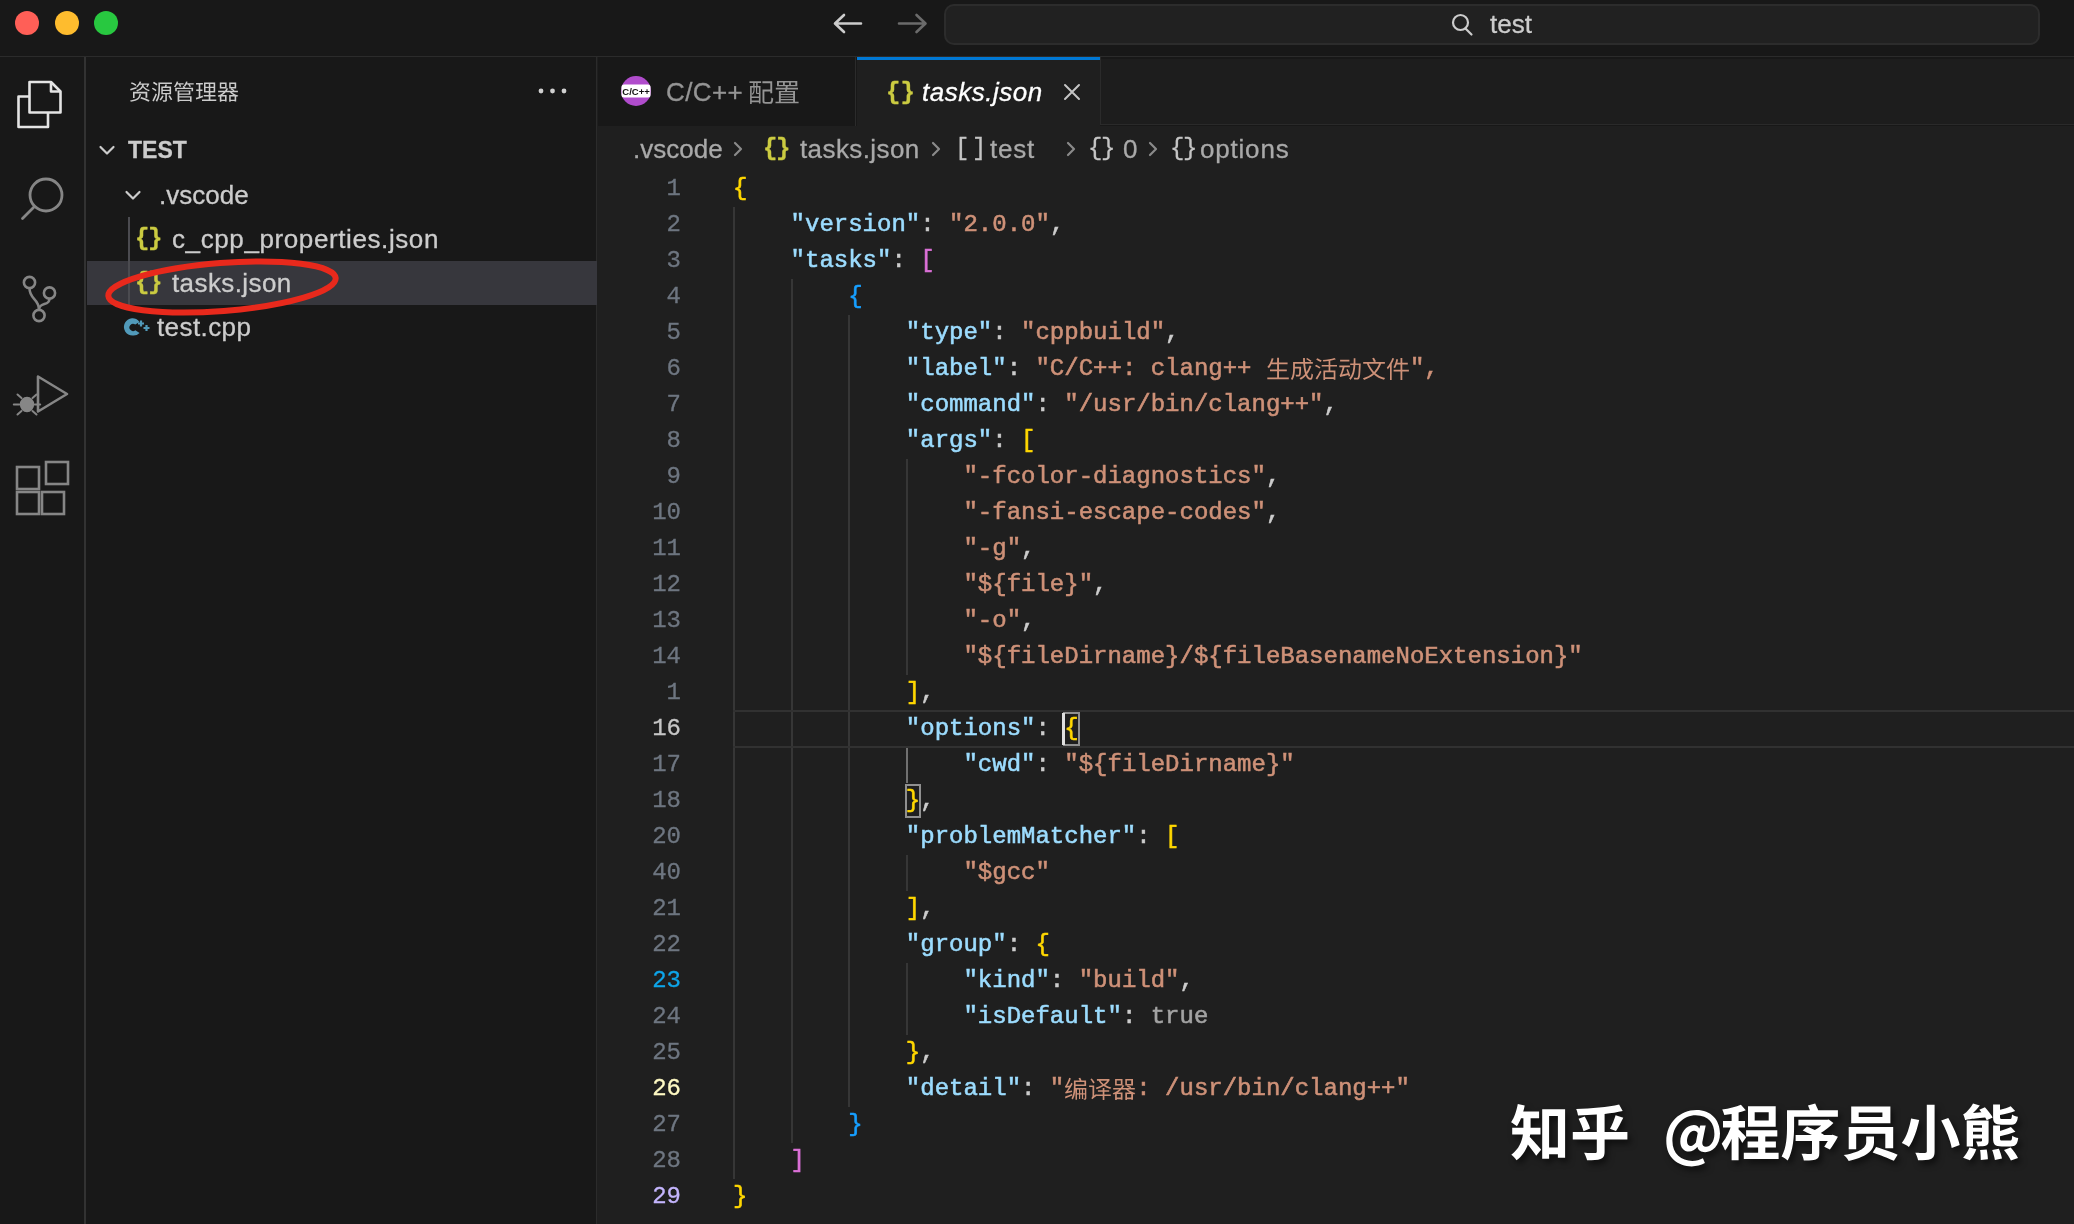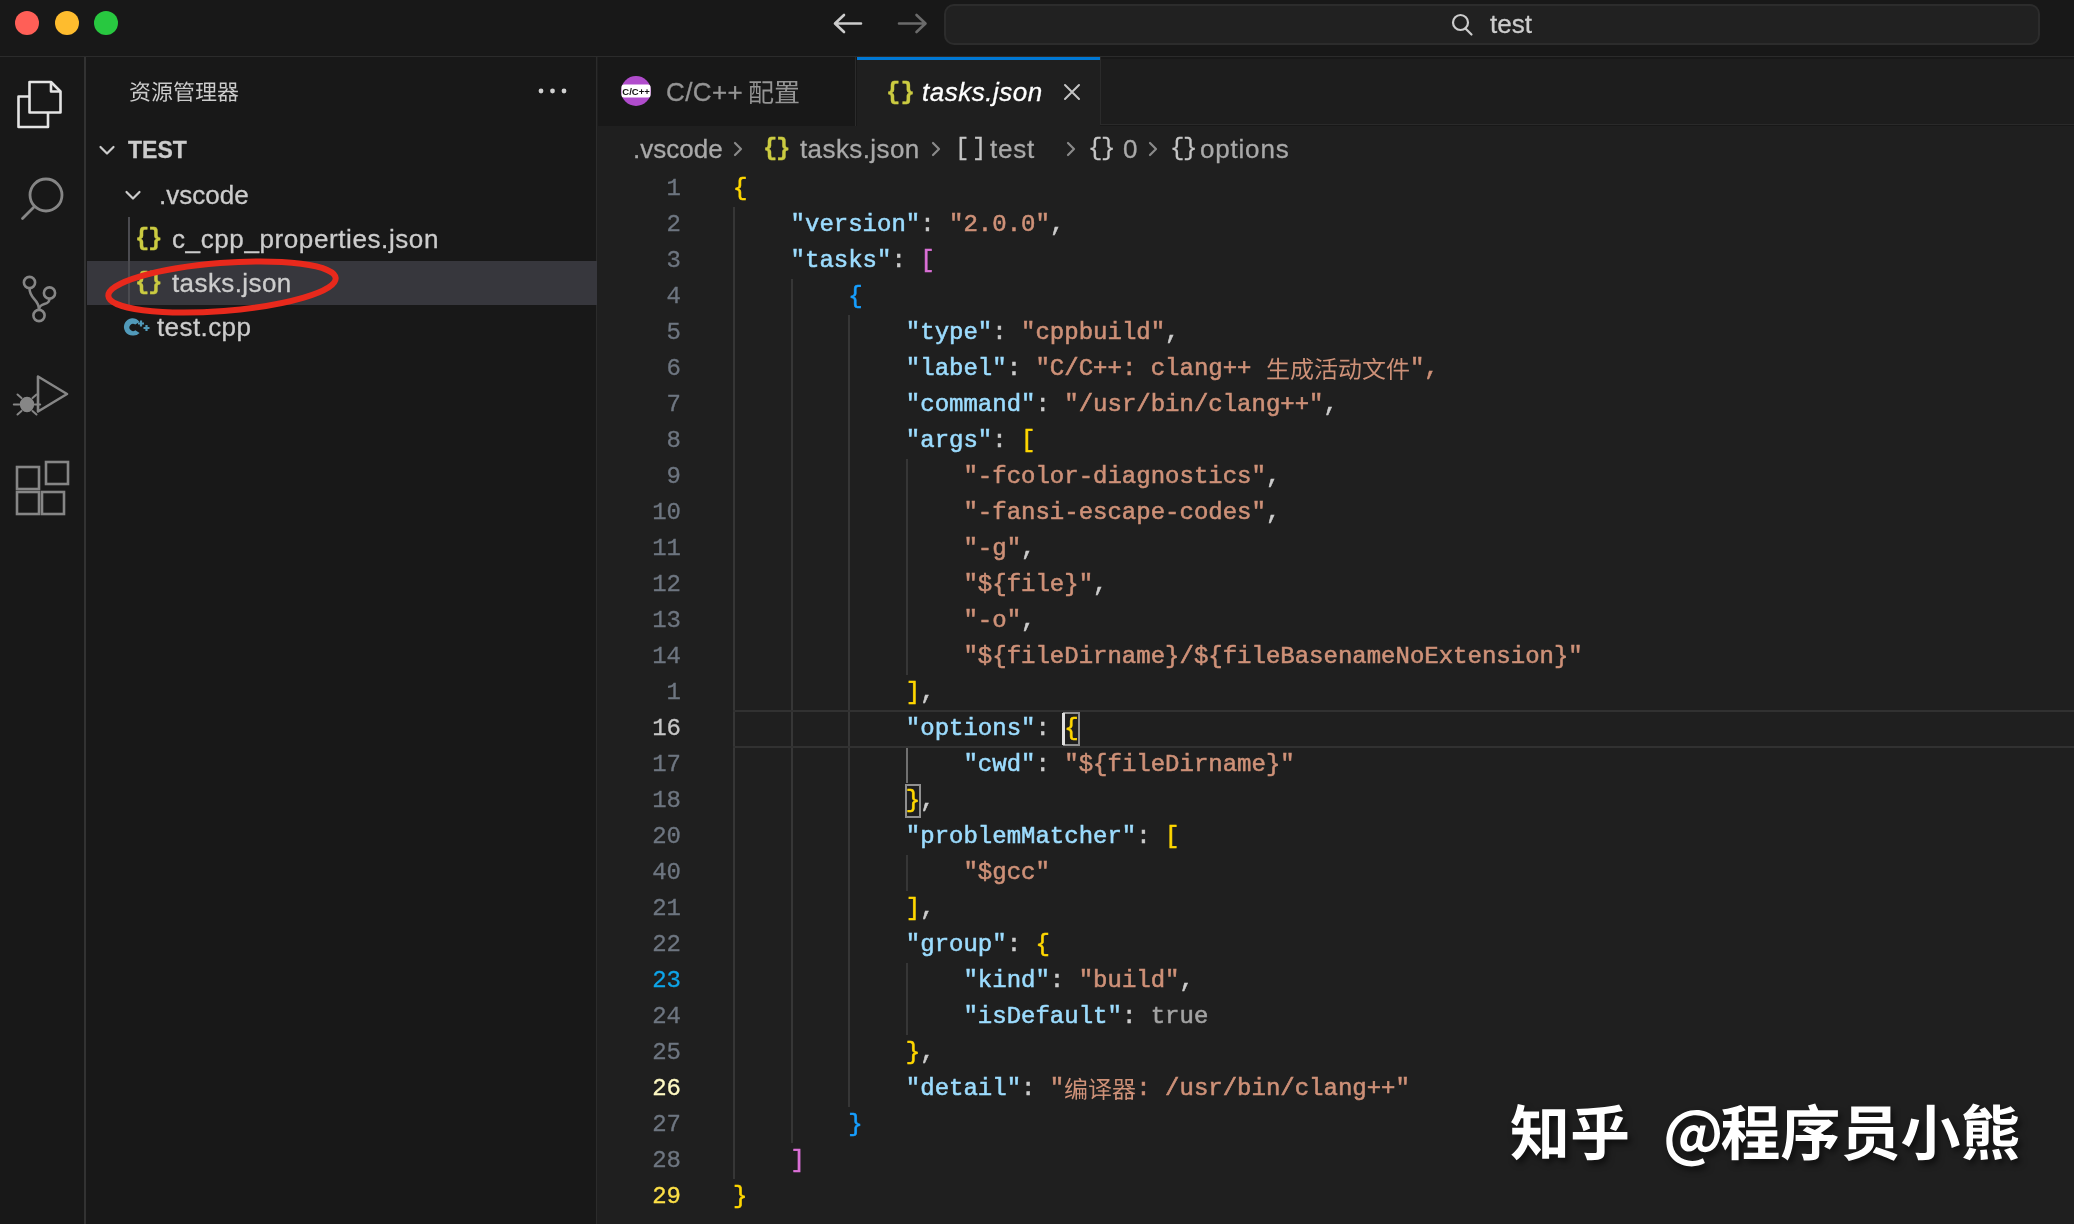--- a/index.html
+++ b/index.html
@@ -179,21 +179,21 @@
     <div style="height:36px;color:#6e7681">20</div>
     <div style="height:36px;color:#6e7681">40</div>
     <div style="height:36px;color:#6e7681">21</div>
     <div style="height:36px;color:#6e7681">22</div>
     <div style="height:36px;color:#0ea5e9">23</div>
     <div style="height:36px;color:#6e7681">24</div>
     <div style="height:36px;color:#6e7681">25</div>
     <div style="height:36px;color:#fef9c3">26</div>
     <div style="height:36px;color:#6e7681">27</div>
     <div style="height:36px;color:#6e7681">28</div>
-    <div style="height:36px;color:#fde047">29</div>
+    <div style="height:36px;color:#c4b5fd">29</div>
   </div>
 <pre class="abs" style="left:733.0px;top:171.0px"><div style="height:36px;white-space:pre"><span class="b1">{</span></div><div style="height:36px;white-space:pre">    <span class="k">"version"</span><span class="p">: </span><span class="s">"2.0.0"</span><span class="p">,</span></div><div style="height:36px;white-space:pre">    <span class="k">"tasks"</span><span class="p">: </span><span class="b2">[</span></div><div style="height:36px;white-space:pre">        <span class="b3">{</span></div><div style="height:36px;white-space:pre">            <span class="k">"type"</span><span class="p">: </span><span class="s">"cppbuild"</span><span class="p">,</span></div><div style="height:36px;white-space:pre">            <span class="k">"label"</span><span class="p">: </span><span class="s">"C/C++: clang++           ",</span></div><div style="height:36px;white-space:pre">            <span class="k">"command"</span><span class="p">: </span><span class="s">"/usr/bin/clang++"</span><span class="p">,</span></div><div style="height:36px;white-space:pre">            <span class="k">"args"</span><span class="p">: </span><span class="b1">[</span></div><div style="height:36px;white-space:pre">                <span class="s">"-fcolor-diagnostics"</span><span class="p">,</span></div><div style="height:36px;white-space:pre">                <span class="s">"-fansi-escape-codes"</span><span class="p">,</span></div><div style="height:36px;white-space:pre">                <span class="s">"-g"</span><span class="p">,</span></div><div style="height:36px;white-space:pre">                <span class="s">"${file}"</span><span class="p">,</span></div><div style="height:36px;white-space:pre">                <span class="s">"-o"</span><span class="p">,</span></div><div style="height:36px;white-space:pre">                <span class="s">"${fileDirname}/${fileBasenameNoExtension}"</span></div><div style="height:36px;white-space:pre">            <span class="b1">]</span><span class="p">,</span></div><div style="height:36px;white-space:pre">            <span class="k">"options"</span><span class="p">: </span><span class="b1">{</span></div><div style="height:36px;white-space:pre">                <span class="k">"cwd"</span><span class="p">: </span><span class="s">"${fileDirname}"</span></div><div style="height:36px;white-space:pre">            <span class="b1">}</span><span class="p">,</span></div><div style="height:36px;white-space:pre">            <span class="k">"problemMatcher"</span><span class="p">: </span><span class="b1">[</span></div><div style="height:36px;white-space:pre">                <span class="s">"$gcc"</span></div><div style="height:36px;white-space:pre">            <span class="b1">]</span><span class="p">,</span></div><div style="height:36px;white-space:pre">            <span class="k">"group"</span><span class="p">: </span><span class="b1">{</span></div><div style="height:36px;white-space:pre">                <span class="k">"kind"</span><span class="p">: </span><span class="s">"build"</span><span class="p">,</span></div><div style="height:36px;white-space:pre">                <span class="k">"isDefault"</span><span class="p">: </span><span class="kw">true</span></div><div style="height:36px;white-space:pre">            <span class="b1">}</span><span class="p">,</span></div><div style="height:36px;white-space:pre">            <span class="k">"detail"</span><span class="p">: </span><span class="s">"     : /usr/bin/clang++"</span></div><div style="height:36px;white-space:pre">        <span class="b3">}</span></div><div style="height:36px;white-space:pre">    <span class="b2">]</span></div><div style="height:36px;white-space:pre"><span class="b1">}</span></div></pre>
 <svg class="" style="position:absolute;left:1265.8px;top:354.3px;overflow:visible" width="144.0" height="30.0" viewBox="0 -24.0 144.0 30.0">
     <path fill="#ce9178" d="M5.7 -19.8C4.8 -16.3 3.3 -13.0 1.3 -10.9C1.8 -10.6 2.5 -10.1 2.9 -9.8C3.8 -10.9 4.7 -12.2 5.4 -13.8H11.1V-8.4H4.0V-6.7H11.1V-0.6H1.3V1.2H22.8V-0.6H13.0V-6.7H20.8V-8.4H13.0V-13.8H21.6V-15.5H13.0V-20.2H11.1V-15.5H6.2C6.7 -16.7 7.2 -18.0 7.6 -19.4Z M37.1 -20.1C37.1 -18.8 37.1 -17.4 37.2 -16.1H27.1V-9.3C27.1 -6.2 26.9 -2.1 24.9 0.9C25.3 1.1 26.1 1.7 26.4 2.1C28.6 -1.1 28.9 -5.9 28.9 -9.3V-9.5H33.3C33.2 -5.4 33.1 -3.8 32.8 -3.5C32.6 -3.2 32.4 -3.2 32.0 -3.2C31.6 -3.2 30.6 -3.2 29.5 -3.3C29.8 -2.9 30.0 -2.1 30.0 -1.6C31.2 -1.6 32.3 -1.6 32.9 -1.6C33.6 -1.7 34.0 -1.8 34.3 -2.3C34.8 -3.0 35.0 -5.0 35.1 -10.4C35.1 -10.6 35.1 -11.2 35.1 -11.2H28.9V-14.3H37.3C37.6 -10.4 38.2 -6.9 39.1 -4.1C37.5 -2.3 35.6 -0.8 33.5 0.3C33.9 0.7 34.5 1.4 34.8 1.8C36.7 0.7 38.3 -0.6 39.8 -2.2C40.9 0.3 42.3 1.8 44.2 1.8C46.0 1.8 46.7 0.6 47.0 -3.6C46.5 -3.7 45.9 -4.1 45.5 -4.5C45.3 -1.3 45.0 -0.1 44.3 -0.1C43.1 -0.1 42.0 -1.5 41.1 -3.8C42.9 -6.1 44.3 -8.9 45.4 -12.0L43.6 -12.5C42.8 -10.0 41.8 -7.8 40.5 -5.9C39.8 -8.3 39.4 -11.1 39.1 -14.3H46.8V-16.1H39.0C39.0 -17.4 38.9 -18.7 38.9 -20.1ZM40.1 -19.0C41.6 -18.2 43.5 -16.9 44.4 -16.1L45.5 -17.3C44.6 -18.1 42.7 -19.3 41.2 -20.1Z M50.2 -18.6C51.6 -17.8 53.7 -16.6 54.7 -15.9L55.7 -17.4C54.7 -18.0 52.7 -19.2 51.2 -19.8ZM49.0 -12.0C50.5 -11.2 52.5 -10.0 53.4 -9.4L54.5 -10.8C53.4 -11.5 51.4 -12.6 50.0 -13.3ZM49.6 0.4 51.1 1.6C52.5 -0.6 54.2 -3.6 55.5 -6.2L54.1 -7.3C52.8 -4.6 50.9 -1.5 49.6 0.4ZM55.7 -13.1V-11.4H62.6V-7.4H57.4V1.9H59.1V0.9H67.7V1.8H69.4V-7.4H64.3V-11.4H71.0V-13.1H64.3V-17.3C66.4 -17.7 68.4 -18.1 69.9 -18.7L68.5 -20.1C65.8 -19.1 61.0 -18.4 56.8 -17.9C57.0 -17.5 57.2 -16.8 57.3 -16.4C59.0 -16.6 60.8 -16.8 62.6 -17.0V-13.1ZM59.1 -0.8V-5.8H67.7V-0.8Z M74.1 -18.2V-16.6H83.4V-18.2ZM87.7 -19.8C87.7 -18.0 87.7 -16.3 87.6 -14.6H84.2V-12.9H87.5C87.2 -7.4 86.3 -2.4 83.0 0.6C83.5 0.9 84.1 1.5 84.4 1.9C87.9 -1.5 89.0 -6.9 89.3 -12.9H92.9C92.6 -4.4 92.3 -1.2 91.7 -0.5C91.4 -0.2 91.2 -0.1 90.7 -0.1C90.2 -0.1 88.9 -0.1 87.6 -0.2C87.9 0.3 88.1 1.0 88.2 1.5C89.4 1.6 90.7 1.6 91.5 1.6C92.3 1.5 92.7 1.3 93.2 0.6C94.1 -0.4 94.3 -3.8 94.7 -13.7C94.7 -14.0 94.7 -14.6 94.7 -14.6H89.4C89.4 -16.3 89.4 -18.0 89.4 -19.8ZM74.1 -1.1 74.2 -1.1V-1.0C74.7 -1.4 75.6 -1.6 82.2 -3.1L82.7 -1.5L84.3 -2.1C83.8 -3.7 82.8 -6.6 81.8 -8.8L80.4 -8.4C80.8 -7.2 81.3 -5.9 81.7 -4.7L76.0 -3.5C77.0 -5.6 77.9 -8.3 78.5 -10.8H83.9V-12.5H73.3V-10.8H76.6C76.0 -8.0 75.0 -5.2 74.7 -4.4C74.3 -3.5 73.9 -2.8 73.6 -2.7C73.8 -2.3 74.0 -1.4 74.1 -1.1Z M106.2 -19.8C106.9 -18.6 107.6 -17.0 107.9 -16.0L109.9 -16.6C109.6 -17.6 108.7 -19.2 108.0 -20.3ZM97.2 -15.9V-14.2H100.9C102.4 -10.5 104.3 -7.4 106.7 -4.8C104.1 -2.6 100.8 -1.0 96.9 0.2C97.2 0.6 97.8 1.4 98.0 1.9C102.0 0.6 105.3 -1.2 108.0 -3.5C110.8 -1.1 114.0 0.7 118.0 1.8C118.3 1.2 118.8 0.5 119.2 0.1C115.4 -0.9 112.1 -2.6 109.4 -4.8C111.9 -7.3 113.7 -10.4 115.1 -14.2H118.9V-15.9ZM108.1 -6.1C105.8 -8.4 104.1 -11.1 102.8 -14.2H113.1C111.9 -10.9 110.2 -8.3 108.1 -6.1Z M127.6 -8.2V-6.4H134.5V1.9H136.3V-6.4H142.9V-8.2H136.3V-13.5H141.8V-15.2H136.3V-19.9H134.5V-15.2H131.3C131.6 -16.3 131.9 -17.5 132.1 -18.6L130.4 -19.0C129.8 -15.8 128.8 -12.7 127.4 -10.7C127.8 -10.5 128.6 -10.1 129.0 -9.8C129.6 -10.8 130.2 -12.1 130.7 -13.5H134.5V-8.2ZM126.4 -20.1C125.1 -16.4 123.0 -12.8 120.8 -10.5C121.1 -10.1 121.6 -9.1 121.8 -8.7C122.6 -9.5 123.3 -10.5 124.0 -11.5V1.9H125.7V-14.3C126.6 -16.0 127.5 -17.8 128.1 -19.6Z"></path>
   </svg>
 <svg class="" style="position:absolute;left:1064.2px;top:1074.3px;overflow:visible" width="72.0" height="30.0" viewBox="0 -24.0 72.0 30.0">
     <path fill="#ce9178" d="M1.0 -1.3 1.4 0.4C3.4 -0.4 5.9 -1.5 8.3 -2.5L8.0 -3.9C5.4 -2.9 2.7 -1.9 1.0 -1.3ZM1.5 -10.2C1.8 -10.3 2.4 -10.4 4.9 -10.8C4.0 -9.3 3.2 -8.0 2.8 -7.6C2.1 -6.7 1.6 -6.0 1.1 -6.0C1.3 -5.5 1.5 -4.7 1.6 -4.4C2.1 -4.7 2.8 -4.9 8.1 -6.1C8.1 -6.5 8.0 -7.2 8.0 -7.6L4.0 -6.8C5.7 -9.0 7.4 -11.7 8.7 -14.3L7.3 -15.2C6.9 -14.2 6.4 -13.3 5.9 -12.4L3.2 -12.1C4.6 -14.2 5.9 -16.9 6.9 -19.6L5.2 -20.2C4.3 -17.3 2.7 -14.1 2.2 -13.3C1.7 -12.5 1.3 -11.9 0.9 -11.8C1.1 -11.4 1.4 -10.5 1.5 -10.2ZM15.0 -8.4V-4.8H13.0V-8.4ZM16.2 -8.4H17.9V-4.8H16.2ZM11.5 -9.9V1.7H13.0V-3.4H15.0V1.1H16.2V-3.4H17.9V1.1H19.1V-3.4H20.9V0.2C20.9 0.3 20.8 0.4 20.7 0.4C20.5 0.4 20.1 0.4 19.5 0.4C19.7 0.8 19.9 1.3 19.9 1.8C20.8 1.8 21.4 1.7 21.8 1.5C22.2 1.2 22.3 0.8 22.3 0.2V-9.9L20.9 -9.9ZM19.1 -8.4H20.9V-4.8H19.1ZM14.5 -19.8C14.9 -19.2 15.3 -18.3 15.6 -17.6H9.9V-12.4C9.9 -8.7 9.7 -3.3 7.5 0.5C7.9 0.7 8.6 1.2 8.9 1.5C11.2 -2.4 11.6 -8.0 11.6 -12.0H22.1V-17.6H17.5C17.2 -18.4 16.7 -19.5 16.2 -20.3ZM11.6 -16.0H20.4V-13.5H11.6Z M26.4 -18.7C27.5 -17.4 28.7 -15.7 29.2 -14.5L30.7 -15.6C30.1 -16.7 28.8 -18.4 27.8 -19.6ZM38.7 -9.9V-7.8H33.9V-6.2H38.7V-3.6H32.6V-2.9L32.2 -3.9L30.2 -2.4V-12.6H25.1V-10.9H28.5V-2.3C28.5 -1.2 27.7 -0.3 27.3 0.0C27.6 0.3 28.1 1.0 28.3 1.3C28.7 0.9 29.2 0.4 32.6 -2.2V-2.0H38.7V2.0H40.4V-2.0H46.8V-3.6H40.4V-6.2H45.2V-7.8H40.4V-9.9ZM43.2 -17.3C42.3 -16.0 41.1 -14.8 39.7 -13.8C38.4 -14.8 37.2 -16.0 36.4 -17.3ZM32.9 -18.9V-17.3H34.6C35.5 -15.6 36.8 -14.2 38.3 -12.9C36.2 -11.8 33.9 -10.9 31.7 -10.3C32.0 -10.0 32.4 -9.3 32.6 -8.8C35.1 -9.5 37.5 -10.5 39.7 -11.9C41.6 -10.6 43.8 -9.6 46.2 -9.0C46.5 -9.5 46.9 -10.2 47.3 -10.6C45.1 -11.0 43.0 -11.8 41.2 -12.9C43.1 -14.4 44.8 -16.2 45.9 -18.3L44.7 -19.0L44.4 -18.9Z M52.7 -17.5H56.8V-14.1H52.7ZM62.9 -17.5H67.2V-14.1H62.9ZM62.7 -11.6C63.7 -11.2 64.9 -10.6 65.8 -10.1H58.8C59.4 -10.8 59.9 -11.6 60.3 -12.4L58.5 -12.8V-19.1H51.1V-12.6H58.3C58.0 -11.7 57.4 -10.9 56.7 -10.1H49.2V-8.5H55.2C53.5 -7.0 51.4 -5.7 48.7 -4.8C49.1 -4.4 49.5 -3.8 49.7 -3.4L51.1 -4.0V1.9H52.8V1.2H56.8V1.8H58.5V-5.5H53.9C55.3 -6.4 56.5 -7.4 57.5 -8.5H62.0C63.0 -7.4 64.3 -6.3 65.7 -5.5H61.3V1.9H63.0V1.2H67.2V1.8H69.0V-3.9L70.2 -3.6C70.4 -4.0 70.9 -4.7 71.3 -5.0C68.7 -5.6 66.0 -6.9 64.2 -8.5H70.8V-10.1H66.6L67.2 -10.8C66.4 -11.4 64.9 -12.1 63.7 -12.6ZM61.3 -19.1V-12.6H69.0V-19.1ZM52.8 -0.4V-3.9H56.8V-0.4ZM63.0 -0.4V-3.9H67.2V-0.4Z"></path>
   </svg>
 <svg class="abs" style="left:1510px;top:1095px;overflow:visible;filter:drop-shadow(3px 4px 3px rgba(0,0,0,0.55))" width="510" height="75" viewBox="0 -60 510 75">
     <path fill="#ffffff" d="M32.2 -45.8V3.7H39.1V-0.7H47.9V2.8H55.1V-45.8ZM39.1 -7.5V-39.1H47.9V-7.5ZM7.8 -50.9C6.6 -44.1 4.3 -37.1 1.1 -32.8C2.7 -31.9 5.6 -29.9 6.9 -28.7C8.4 -30.9 9.8 -33.7 11.0 -36.7H13.4V-28.7V-27.2H2.2V-20.4H12.9C11.9 -13.4 9.1 -5.9 1.3 -0.2C2.8 0.8 5.5 3.7 6.5 5.2C12.3 1.0 15.8 -4.7 17.9 -10.6C20.8 -6.9 24.3 -2.3 26.2 0.8L31.1 -5.3C29.5 -7.3 22.8 -14.9 19.7 -17.9L20.2 -20.4H30.5V-27.2H20.6V-28.6V-36.7H29.1V-43.4H13.2C13.8 -45.4 14.3 -47.5 14.7 -49.6Z M68.6 -36.2C70.6 -32.2 72.8 -27.1 73.5 -23.8L80.1 -26.4C79.3 -29.7 76.9 -34.7 74.7 -38.5ZM105.6 -39.8C104.4 -35.6 102.1 -29.9 100.0 -26.3L106.0 -24.1C108.2 -27.4 110.9 -32.5 113.3 -37.3ZM62.8 -23.0V-15.6H86.8V-3.6C86.8 -2.3 86.2 -2.0 84.8 -1.9C83.5 -1.9 78.5 -1.9 74.1 -2.2C75.3 -0.1 76.6 3.2 77.1 5.3C83.2 5.3 87.6 5.2 90.5 4.0C93.5 2.9 94.6 0.9 94.6 -3.5V-15.6H117.4V-23.0H94.6V-41.1C101.2 -41.8 107.4 -42.8 112.7 -44.0L109.1 -50.6C98.2 -48.1 81.2 -46.5 66.2 -46.0C67.0 -44.2 67.8 -41.4 68.0 -39.5C74.0 -39.6 80.4 -39.9 86.8 -40.4V-23.0Z M181.7 11.4C186.5 11.4 190.8 10.4 194.9 8.1L192.9 3.2C190.0 4.7 186.1 5.9 182.3 5.9C171.5 5.9 162.4 -0.8 162.4 -14.2C162.4 -29.6 173.9 -39.7 185.7 -39.7C198.8 -39.7 204.4 -31.2 204.4 -21.1C204.4 -13.3 200.1 -8.3 196.0 -8.3C192.7 -8.3 191.6 -10.4 192.7 -14.8L195.7 -29.4H190.3L189.3 -26.6H189.2C188.0 -28.9 186.2 -29.9 183.9 -29.9C176.0 -29.9 170.3 -21.5 170.3 -13.5C170.3 -7.3 173.9 -3.4 179.0 -3.4C181.9 -3.4 185.3 -5.3 187.3 -8.0H187.5C188.1 -4.6 191.2 -2.8 195.1 -2.8C202.0 -2.8 210.0 -9.1 210.0 -21.4C210.0 -35.3 200.9 -45.1 186.4 -45.1C170.2 -45.1 156.3 -32.8 156.3 -13.9C156.3 3.1 168.1 11.4 181.7 11.4ZM181.0 -9.0C178.6 -9.0 177.0 -10.6 177.0 -14.0C177.0 -18.4 179.8 -24.2 184.1 -24.2C185.7 -24.2 186.8 -23.5 187.7 -22.0L185.9 -12.4C184.0 -10.0 182.5 -9.0 181.0 -9.0Z M244.7 -42.7H258.7V-34.4H244.7ZM238.0 -48.7V-28.3H265.7V-48.7ZM237.6 -13.6V-7.5H248.1V-2.2H233.8V4.1H268.6V-2.2H255.3V-7.5H265.9V-13.6H255.3V-18.5H267.3V-24.7H236.1V-18.5H248.1V-13.6ZM230.9 -50.3C226.3 -48.3 218.9 -46.5 212.2 -45.4C213.0 -43.9 213.9 -41.5 214.3 -39.9C216.6 -40.2 219.1 -40.6 221.6 -41.0V-34.1H213.0V-27.4H220.6C218.5 -21.6 215.1 -15.1 211.7 -11.2C212.8 -9.4 214.4 -6.4 215.1 -4.4C217.4 -7.4 219.7 -11.6 221.6 -16.3V5.3H228.6V-18.2C230.0 -16.0 231.4 -13.6 232.2 -12.1L236.3 -17.8C235.2 -19.1 230.2 -24.3 228.6 -25.6V-27.4H235.0V-34.1H228.6V-42.6C231.1 -43.2 233.6 -44.0 235.8 -44.8Z M292.7 -24.4C295.5 -23.1 298.9 -21.5 301.9 -19.9H285.6V-13.9H302.0V-2.1C302.0 -1.3 301.7 -1.1 300.5 -1.1C299.4 -1.0 295.0 -1.1 291.5 -1.2C292.5 0.7 293.5 3.4 293.8 5.4C299.1 5.4 302.9 5.5 305.7 4.4C308.5 3.5 309.3 1.7 309.3 -1.9V-13.9H317.8C316.6 -11.8 315.3 -9.7 314.2 -8.2L319.9 -5.5C322.5 -8.8 325.5 -13.8 327.9 -18.2L322.8 -20.3L321.6 -19.9H313.3L313.8 -20.4L310.8 -22.0C315.5 -24.9 319.9 -28.6 323.4 -32.1L318.8 -35.6L317.2 -35.3H288.4V-29.6H311.2C309.3 -27.9 307.1 -26.2 304.9 -25.0C302.2 -26.2 299.4 -27.4 297.0 -28.4ZM298.0 -49.6 299.9 -44.8H277.0V-28.4C277.0 -19.6 276.7 -7.0 271.6 1.6C273.3 2.4 276.4 4.4 277.7 5.6C283.2 -3.8 284.1 -18.6 284.1 -28.4V-38.2H327.9V-44.8H308.2C307.4 -46.8 306.2 -49.4 305.2 -51.5Z M348.7 -42.5H372.4V-37.9H348.7ZM341.2 -48.5V-31.7H380.4V-48.5ZM356.2 -18.5V-13.3C356.2 -9.3 354.4 -3.7 333.7 0.1C335.5 1.6 337.8 4.3 338.7 5.9C360.4 1.0 364.0 -6.7 364.0 -13.1V-18.5ZM362.7 -2.6C369.5 -0.3 379.2 3.4 383.9 5.8L387.6 -0.3C382.5 -2.6 372.6 -6.0 366.1 -8.0ZM338.7 -27.9V-5.8H346.2V-21.2H375.3V-6.7H383.2V-27.9Z M416.8 -50.2V-3.7C416.8 -2.5 416.3 -2.0 415.0 -2.0C413.7 -2.0 409.2 -2.0 405.3 -2.2C406.4 -0.2 407.7 3.2 408.1 5.3C414.0 5.3 418.1 5.1 420.9 4.0C423.6 2.8 424.6 0.8 424.6 -3.7V-50.2ZM431.2 -34.4C436.0 -25.6 440.5 -14.2 441.7 -6.9L449.7 -10.0C448.1 -17.6 443.2 -28.5 438.3 -37.0ZM401.1 -36.4C399.8 -28.5 396.7 -18.0 391.8 -11.9C393.8 -11.0 397.1 -9.4 398.9 -8.1C403.9 -14.8 407.2 -26.0 409.2 -35.0Z M470.1 -5.0C470.6 -1.7 470.8 2.5 470.8 5.1L477.9 4.3C477.9 1.7 477.3 -2.5 476.7 -5.6ZM482.2 -4.9C483.3 -1.7 484.5 2.5 484.9 5.0L492.0 3.5C491.5 0.8 490.2 -3.2 488.9 -6.2ZM494.0 -5.1C496.8 -1.8 499.8 2.6 500.9 5.5L508.0 3.0C506.7 -0.1 503.5 -4.3 500.7 -7.4ZM459.4 -7.4C458.1 -3.7 455.5 0.4 453.1 2.7L459.9 5.3C462.5 2.5 465.0 -1.8 466.3 -5.8ZM455.2 -34.8C456.8 -35.5 459.3 -35.9 475.2 -37.5C475.8 -36.5 476.4 -35.5 476.7 -34.7L482.7 -37.6C481.2 -40.5 477.8 -44.8 474.9 -47.8L469.3 -45.2L471.4 -42.7L463.0 -42.1C465.4 -44.3 467.8 -47.0 469.8 -49.6L463.0 -51.5C460.9 -47.6 457.4 -43.7 456.3 -42.7C455.2 -41.6 454.2 -40.9 453.2 -40.7C453.9 -39.1 454.9 -36.0 455.2 -34.8ZM472.0 -29.8V-27.3H463.0V-29.8ZM456.7 -34.6V-8.5H463.0V-16.6H472.0V-14.5C472.0 -13.8 471.8 -13.6 471.1 -13.6C470.4 -13.6 468.1 -13.5 466.1 -13.6C466.8 -12.1 467.5 -10.1 467.8 -8.5C471.5 -8.5 474.3 -8.6 476.2 -9.4C478.1 -10.2 478.6 -11.5 478.6 -14.4V-34.6ZM463.0 -23.2H472.0V-20.6H463.0ZM483.1 -50.6V-37.9C483.1 -32.0 484.8 -30.2 491.8 -30.2C493.2 -30.2 498.7 -30.2 500.2 -30.2C505.3 -30.2 507.1 -31.9 507.9 -38.3C506.1 -38.6 503.4 -39.5 502.0 -40.6C501.7 -36.5 501.3 -35.9 499.5 -35.9C498.3 -35.9 493.7 -35.9 492.7 -35.9C490.4 -35.9 490.0 -36.1 490.0 -37.9V-39.9C495.1 -40.9 500.8 -42.4 505.2 -44.1L500.7 -48.8C498.0 -47.5 494.1 -46.2 490.0 -45.2V-50.6ZM483.1 -29.6V-16.4C483.1 -10.4 484.8 -8.6 491.8 -8.6C493.2 -8.6 498.9 -8.6 500.4 -8.6C505.6 -8.6 507.4 -10.4 508.2 -16.9C506.4 -17.3 503.6 -18.3 502.2 -19.3C502.0 -15.1 501.6 -14.4 499.7 -14.4C498.4 -14.4 493.8 -14.4 492.7 -14.4C490.3 -14.4 490.0 -14.7 490.0 -16.5V-18.8C495.2 -19.9 501.0 -21.4 505.4 -23.3L500.9 -28.0C498.1 -26.6 494.1 -25.3 490.0 -24.1V-29.6Z"></path>

